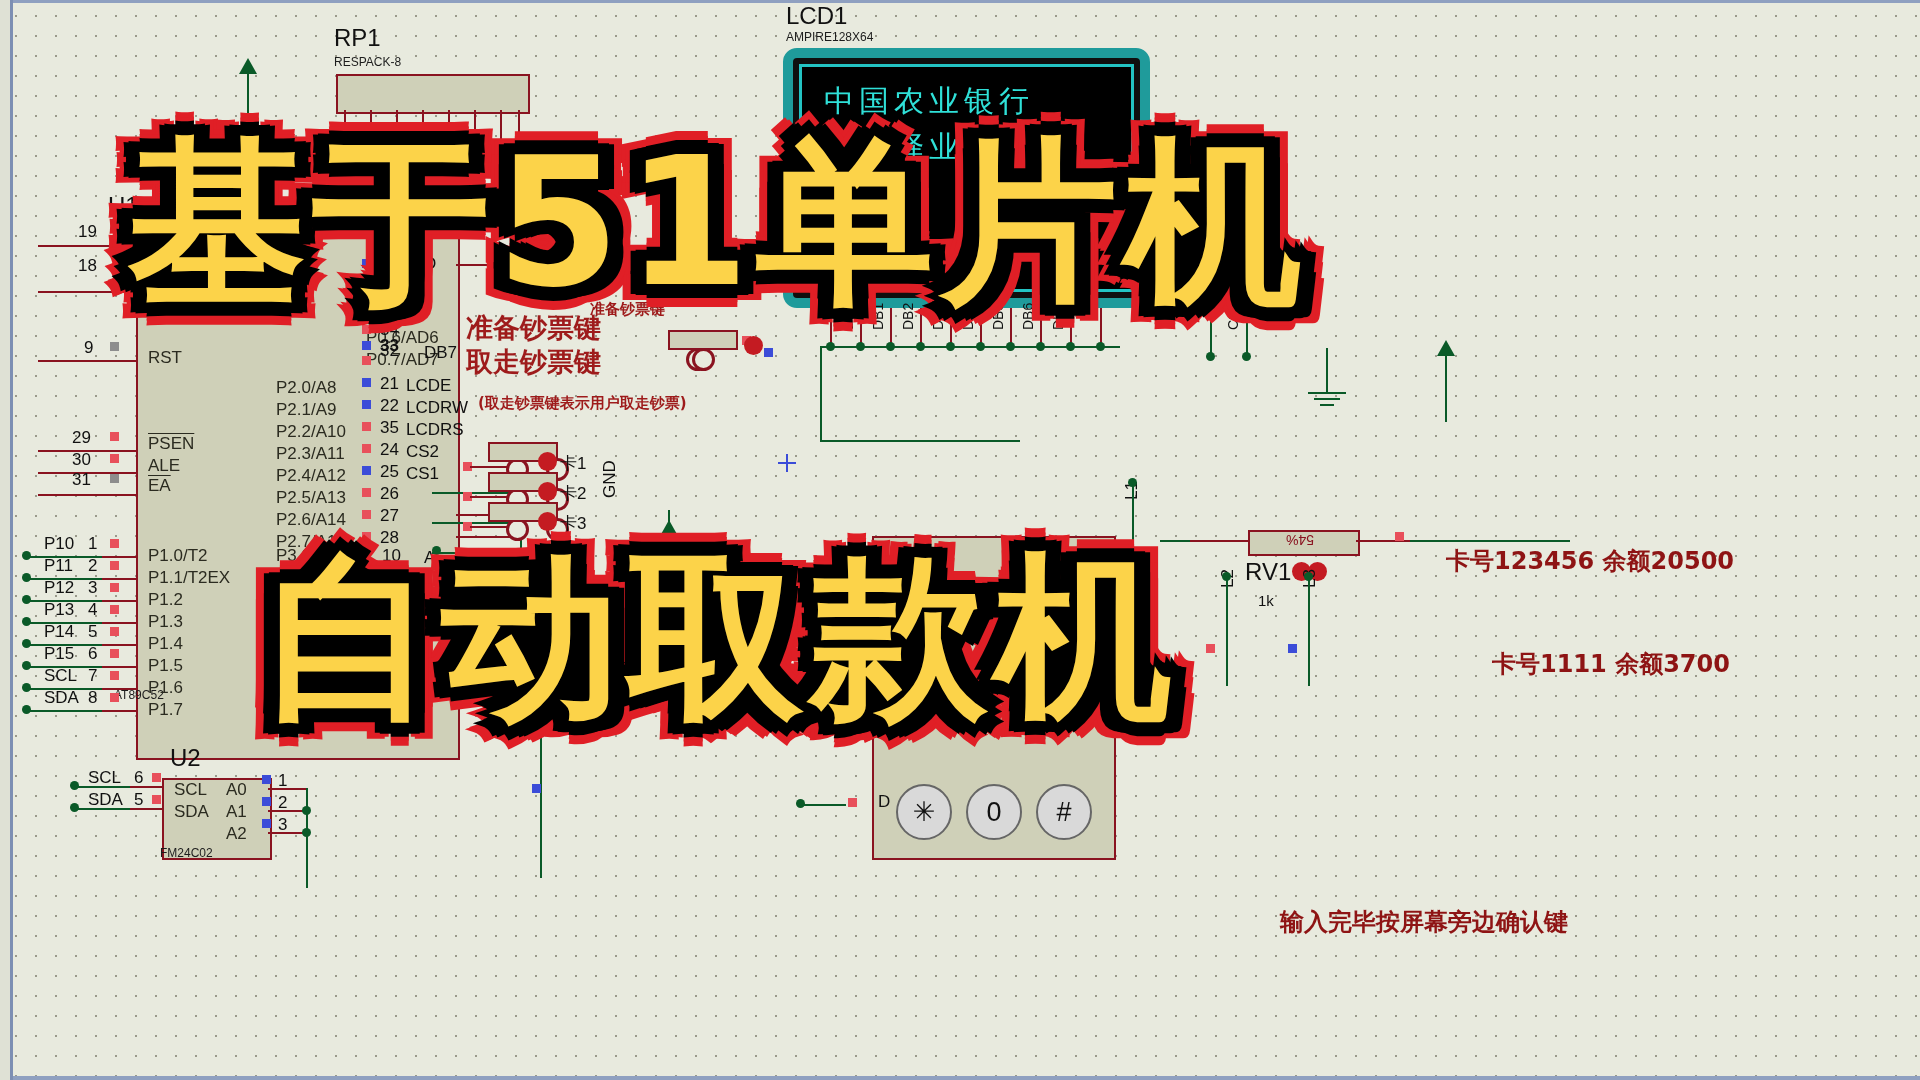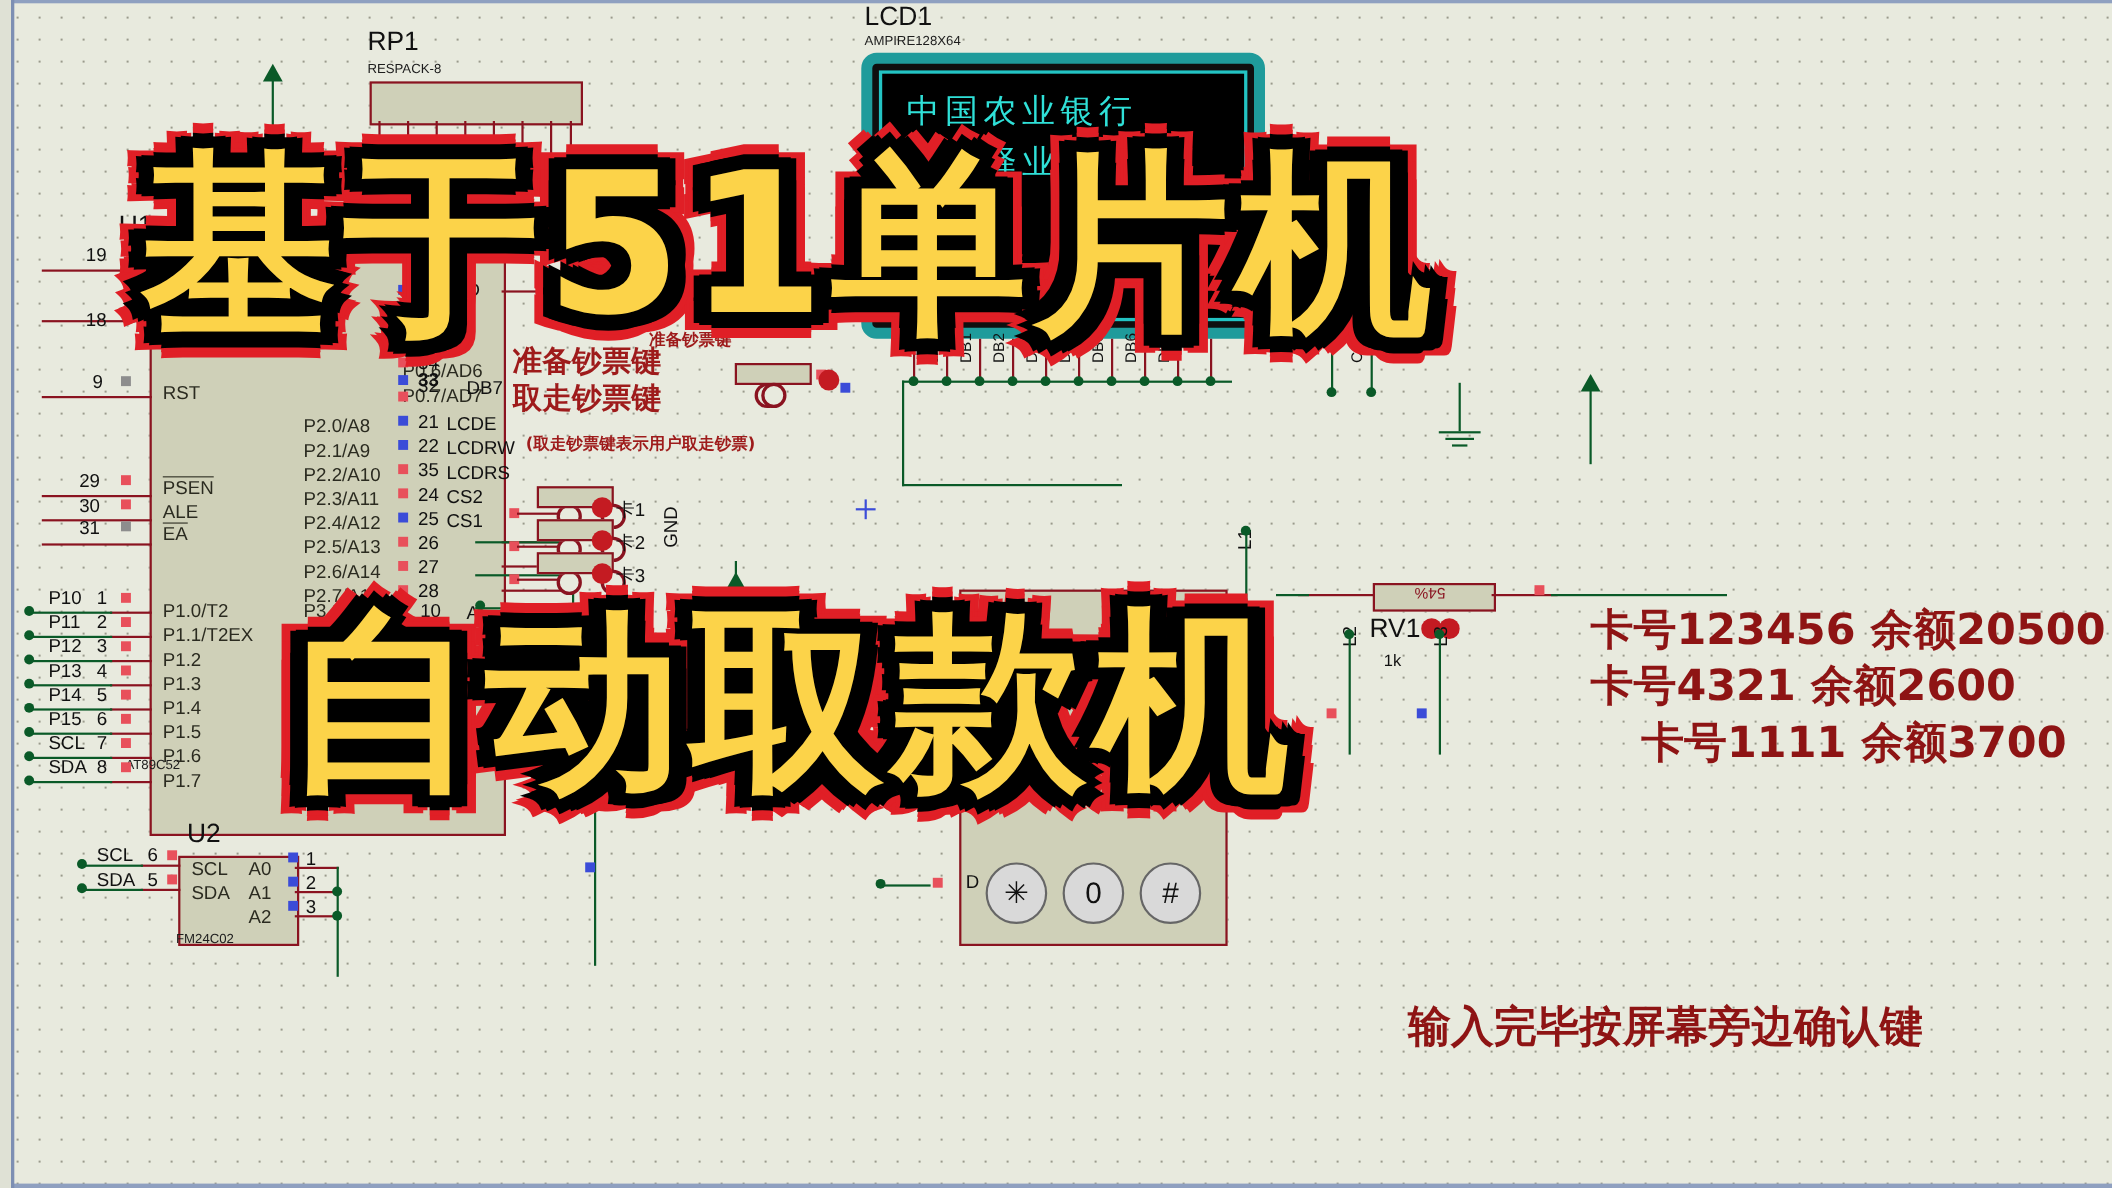--- a/index.html
+++ b/index.html
@@ -62,21 +62,21 @@
 
   
   .arrowUp{position:absolute;width:0;height:0;border-left:9px solid transparent;border-right:9px solid transparent;border-bottom:16px solid #0a5a28;}
   .gndbar{position:absolute;background:#0a5a28;height:2px;}
 
   
   .note{position:absolute;color:#9e1b1b;font-weight:bold;white-space:nowrap;
         font-family:"DejaVu Sans","Liberation Sans",sans-serif;}
   .note-lg{font-size:27px;}
   .note-sm{font-size:15px;}
-  .note-acct{font-size:39px;color:#8e1414;}
+  .note-acct{font-size:24px;color:#8e1414;}
 
   
   .title{
     position:absolute;white-space:nowrap;
     font-family:"DejaVu Sans","Liberation Sans",sans-serif;
     font-weight:bold;color:#fcd349;
     letter-spacing:6px;
     -webkit-text-stroke:0px;
     text-shadow:
       -3px 0 0 #000, 3px 0 0 #000, 0 -3px 0 #000, 0 3px 0 #000,
@@ -125,21 +125,21 @@
   <div class="arrowUp" style="left:239px;top:58px;"></div>
 
   <div class="reflabel" style="left:108px;top:192px;">U1</div>
   <div class="chip" style="left:136px;top:216px;width:320px;height:540px;"></div>
   <div class="chiplabel" style="left:114px;top:688px;">AT89C52</div>
 
   <div class="pinH" style="left:38px;top:245px;width:100px;"></div>
   <div class="pinnum" style="left:78px;top:222px;">19</div>
 
   <div class="pinH" style="left:38px;top:291px;width:100px;"></div>
-  <div class="pinnum" style="left:78px;top:281px;">18</div>
+  <div class="pinnum" style="left:78px;top:256px;">18</div>
 
   <div class="pinH" style="left:38px;top:360px;width:100px;"></div>
   <div class="pinnum" style="left:84px;top:338px;">9</div>
   <div class="sqg" style="left:110px;top:342px;"></div>
   <div class="pinname" style="left:148px;top:348px;">RST</div>
 
   <div class="pinH" style="left:38px;top:450px;width:100px;"></div>
   <div class="pinnum" style="left:72px;top:428px;">29</div>
   <div class="sqr" style="left:110px;top:432px;"></div>
   <div class="pinname ovl" style="left:148px;top:434px;">PSEN</div>
@@ -459,19 +459,18 @@
 
   <div class="wireV" style="left:540px;top:718px;height:160px;"></div>
   <div class="sqb" style="left:532px;top:784px;"></div>
 
   <div class="note note-sm" style="left:590px;top:300px;">准备钞票键</div>
   <div class="note note-lg" style="left:466px;top:310px;">准备钞票键</div>
   <div class="note note-lg" style="left:466px;top:344px;text-align:center;">取走钞票键</div>
   <div class="note note-sm" style="left:478px;top:394px;">(取走钞票键表示用户取走钞票)</div>
 
   <div class="note note-acct" style="left:1446px;top:545px;">卡号123456 余额20500</div>
-  <div class="note note-acct" style="left:1446px;top:596px;">卡号4321 余额2600</div>
   <div class="note note-acct" style="left:1446px;top:648px;margin-left:46px;">卡号1111 余额3700</div>
   <div class="note note-acct" style="left:1280px;top:906px;">输入完毕按屏幕旁边确认键</div>
 
   <div class="title" id="title1">基于51单片机</div>
   <div class="title" id="title2">自动取款机</div>
 </div>
 
 </body></html>

